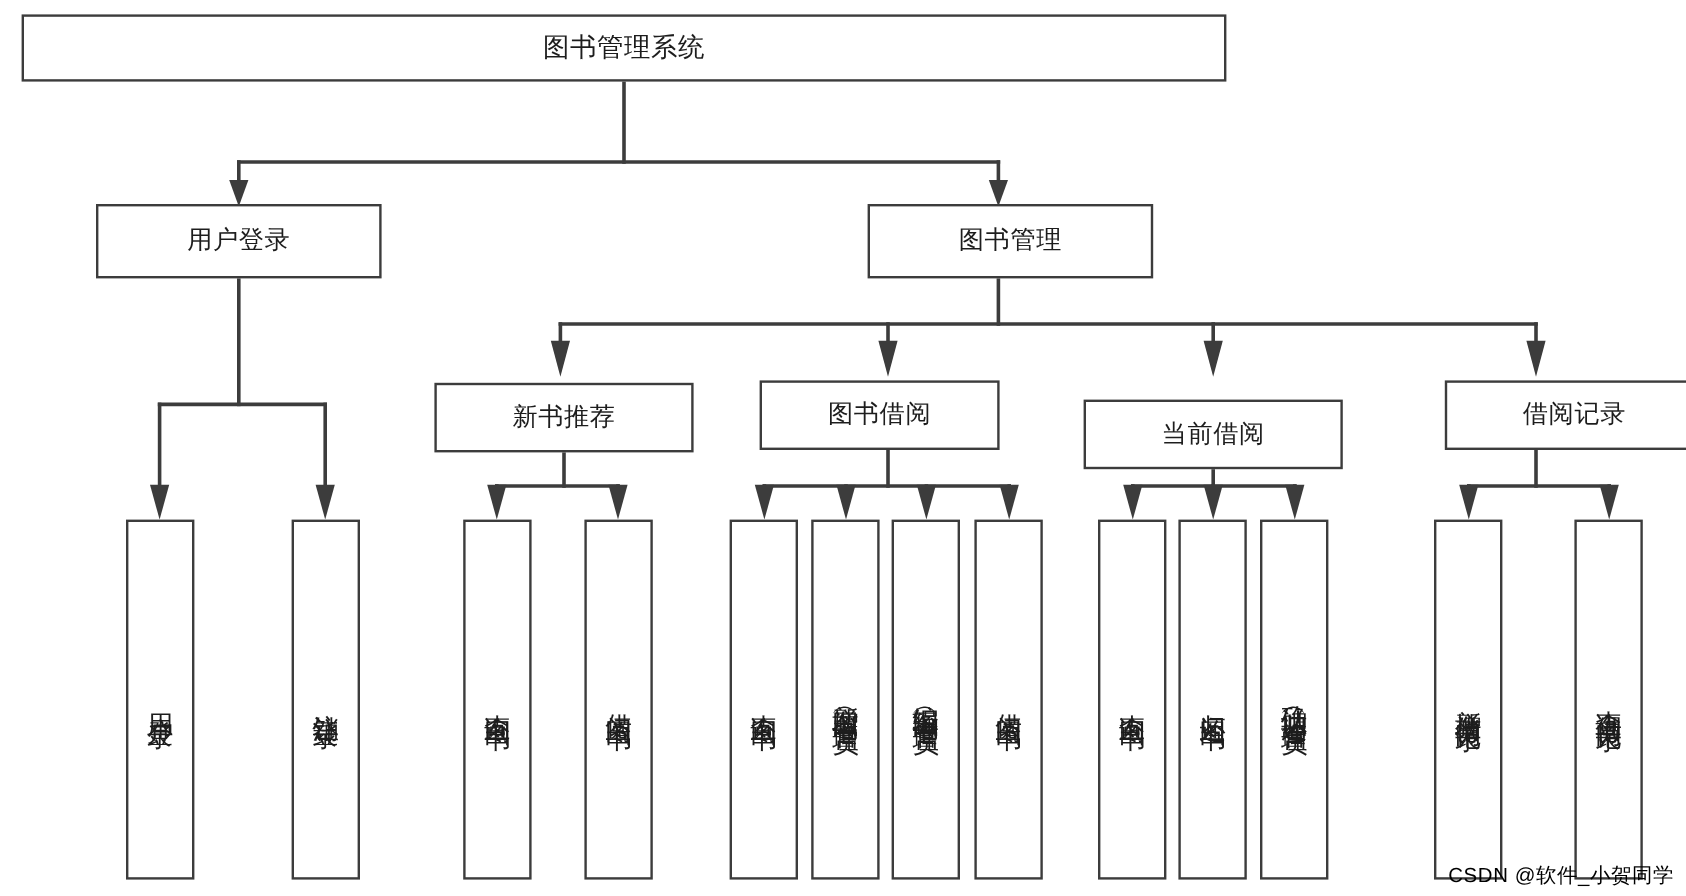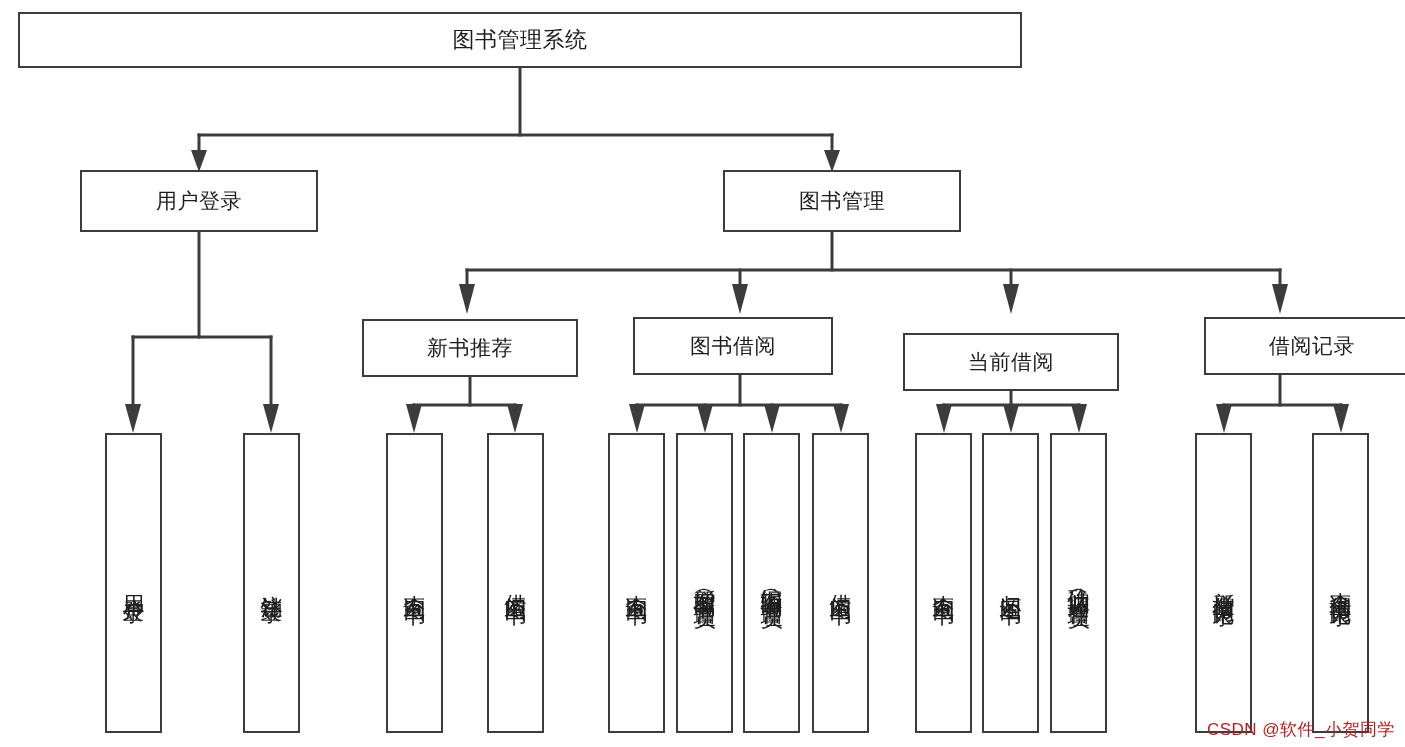--- a/index.html
+++ b/index.html
@@ -58,21 +58,21 @@
     font-size: 22px;
     letter-spacing: 3px;
     line-height: 1;
     white-space: nowrap;
   }
   .watermark {
     position: absolute;
     right: 10px;
     bottom: 6px;
     font-size: 17px;
-    color: #b91c1c;
+    color: #000000;
     white-space: nowrap;
     letter-spacing: 0.5px;
     text-align: center;
   }
 </style>
 </head>
 <body>
 
 <div id="stage">
 

